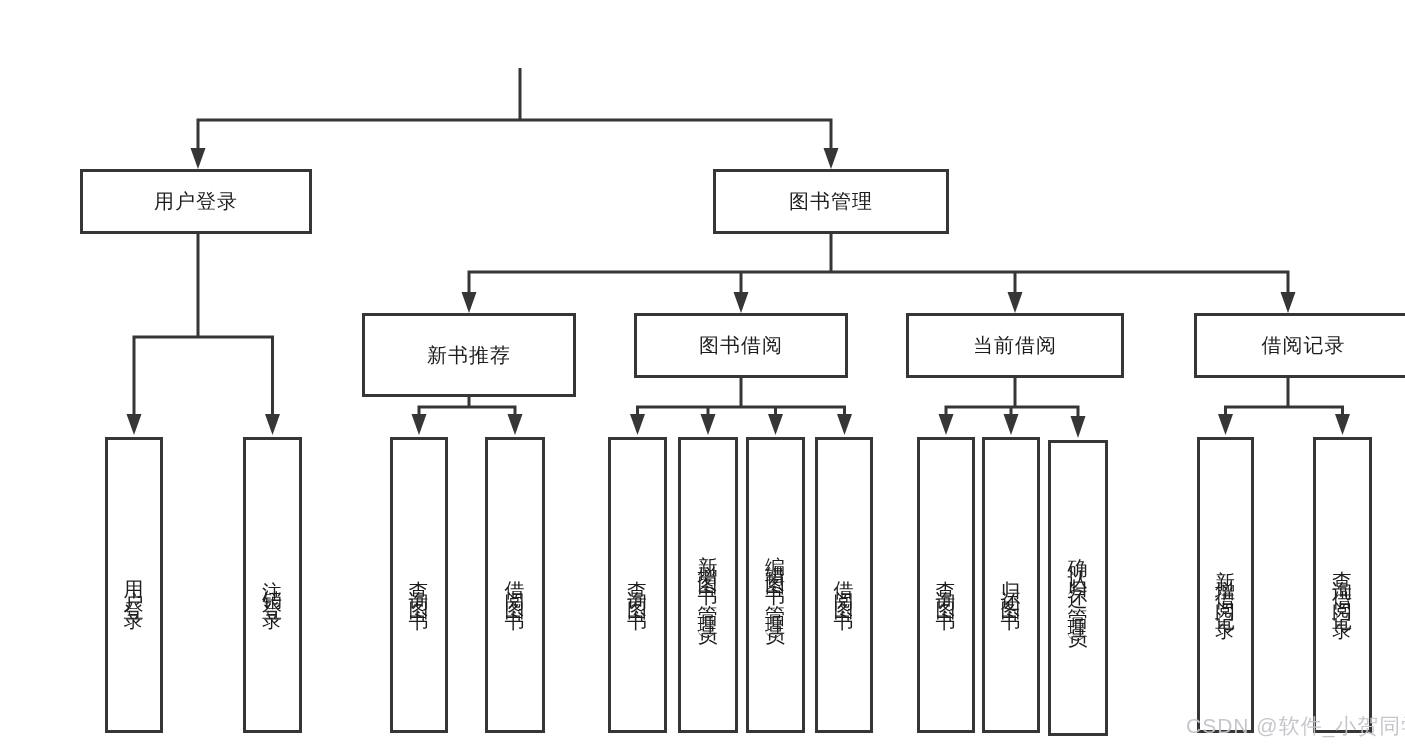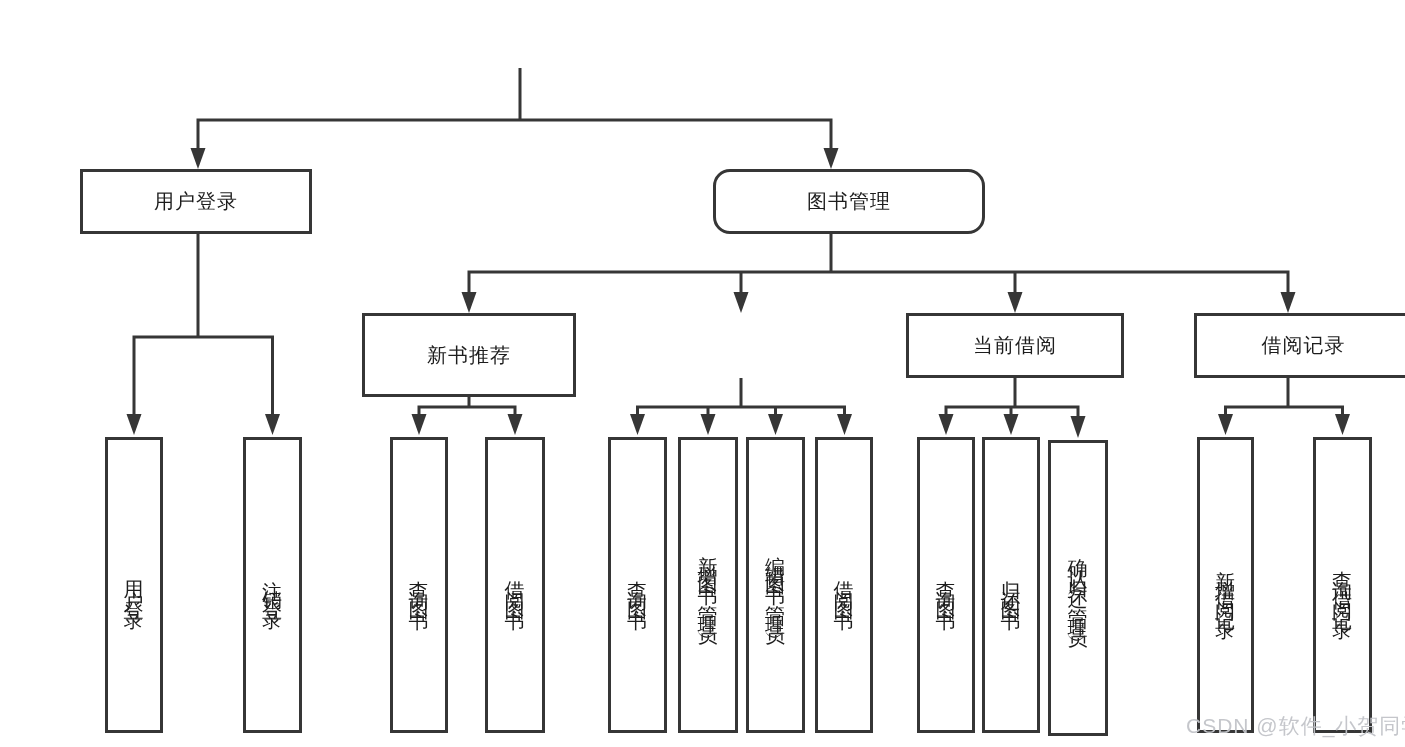--- a/index.html
+++ b/index.html
@@ -120,26 +120,29 @@
       <path d="M1288 378 V407 M1224 407 H1344 M1225.5 405.5 V416 M1342.5 405.5 V416"></path>
       <polygon points="1218,414 1233,414 1225.5,435"></polygon>
       <polygon points="1335,414 1350,414 1342.5,435"></polygon>
     </g>
   </svg>
 
 
   <div class="box hbox" style="left:80px; top:169px; width:232px; height:65px;">
     <span>用户登录</span>
   </div>
-  <div class="box hbox" style="left:713px; top:169px; width:272px; height:65px;border-radius:17px;">
+  <div class="box hbox" style="left:713px; top:169px; width:236px; height:65px;">
     <span>图书管理</span>
   </div>
 
   <div class="box hbox" style="left:362px; top:313px; width:214px; height:84px;">
     <span>新书推荐</span>
+  </div>
+  <div class="box hbox" style="left:634px; top:313px; width:214px; height:65px;">
+    <span>图书借阅</span>
   </div>
   <div class="box hbox" style="left:906px; top:313px; width:218px; height:65px;">
     <span>当前借阅</span>
   </div>
   <div class="box hbox" style="left:1194px; top:313px; width:219px; height:65px;justify-content:center;">
     <span>借阅记录</span>
   </div>
 
   <div class="box vbox" style="left:105px; top:437px; width:58px; height:296px;">
     <span class="vlabel">用户登录</span>

